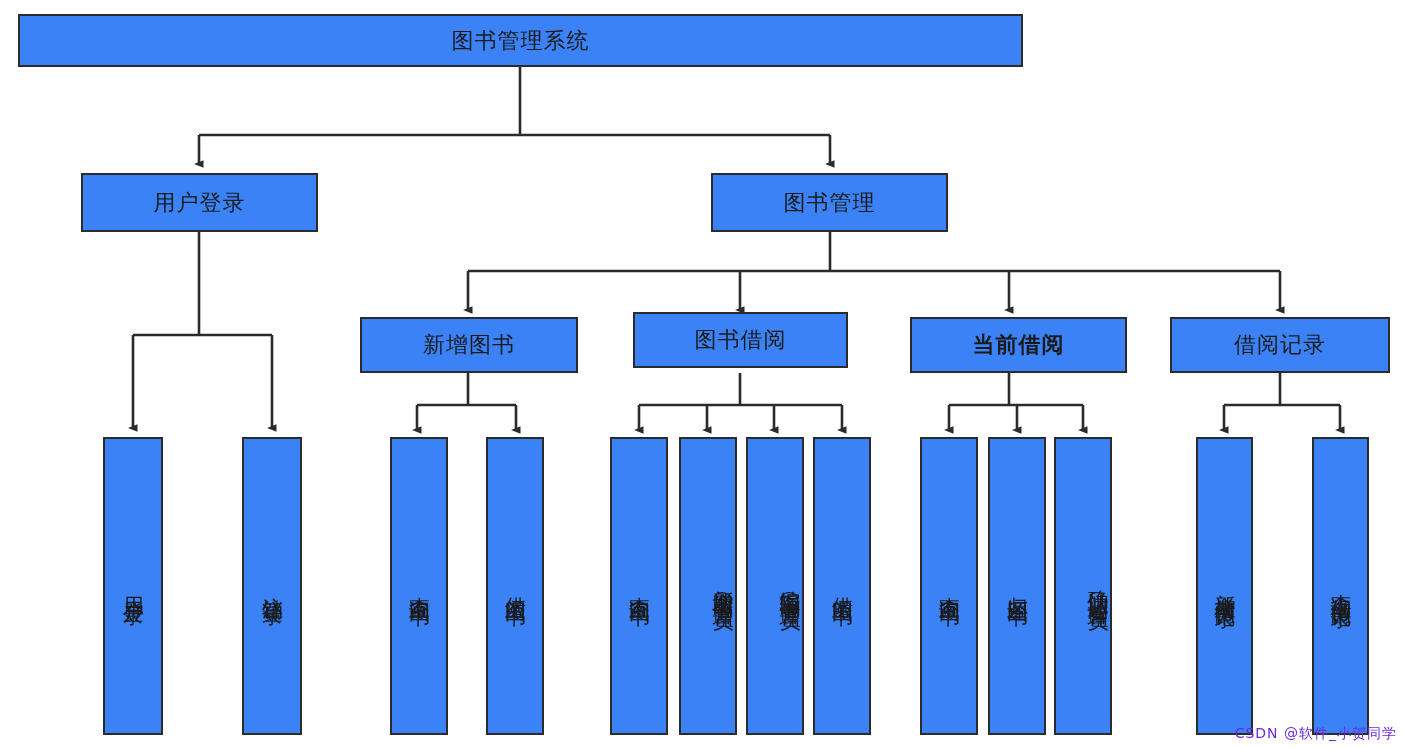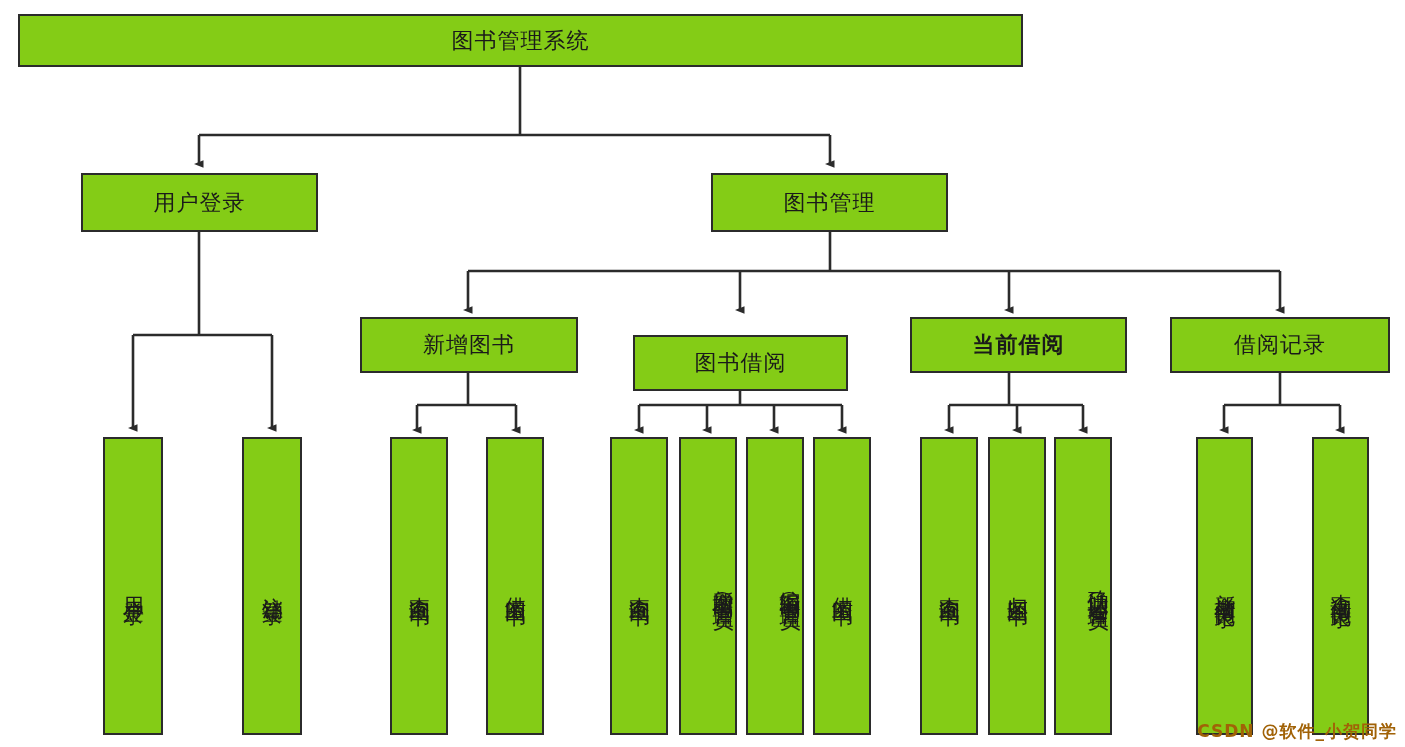--- a/index.html
+++ b/index.html
@@ -21,21 +21,21 @@
   #diagram-svg {
     position: absolute;
     left: 0;
     top: 0;
     width: 1405px;
     height: 747px;
   }
   .node {
     position: absolute;
     box-sizing: border-box;
-    background: #84cc16;
+    background: #3b82f6;
     border: 2px solid #2b2b2b;
     display: flex;
     align-items: center;
     justify-content: center;
     color: #1a1a1a;
     text-align: center;
     line-height: 1.18;
     z-index: 3;
   }
   .node.horiz {
@@ -55,27 +55,26 @@
     align-items: center;
   }
   .node-label {
     display: block;
     white-space: pre-line;
   }
   .watermark {
     position: absolute;
     right: 8px;
     bottom: 4px;
-    font-size: 17px;
-    color: #a16207;
+    font-size: 14px;
+    color: #6d28d9;
     letter-spacing: 1px;
     z-index: 5;
     white-space: nowrap;
     pointer-events: none;
-    font-weight: bold;
   }
 </style>
 </head>
 <body>
 
 <div id="diagram-root">
 
   <svg id="diagram-svg" viewBox="0 0 1405 747" xmlns="http://www.w3.org/2000/svg">
     <defs>
       <marker id="arrow" markerWidth="10" markerHeight="10" refX="4.2" refY="5" orient="auto" markerUnits="userSpaceOnUse">
@@ -138,21 +137,21 @@
   </div>
 
   <div class="node horiz" style="left:711px; top:173px; width:237px; height:59px;justify-content:center;">
     <span class="node-label">图书管理</span>
   </div>
 
   <div class="node horiz" style="left:360px; top:317px; width:218px; height:56px;">
     <span class="node-label">新增图书</span>
   </div>
 
-  <div class="node horiz" style="left:633px; top:335px; width:215px; height:56px;">
+  <div class="node horiz" style="left:633px; top:312px; width:215px; height:56px;">
     <span class="node-label">图书借阅</span>
   </div>
 
   <div class="node horiz" style="left:910px; top:317px; width:217px; height:56px;font-weight:bold;">
     <span class="node-label">当前借阅</span>
   </div>
 
   <div class="node horiz" style="left:1170px; top:317px; width:220px; height:56px;">
     <span class="node-label">借阅记录</span>
   </div>

